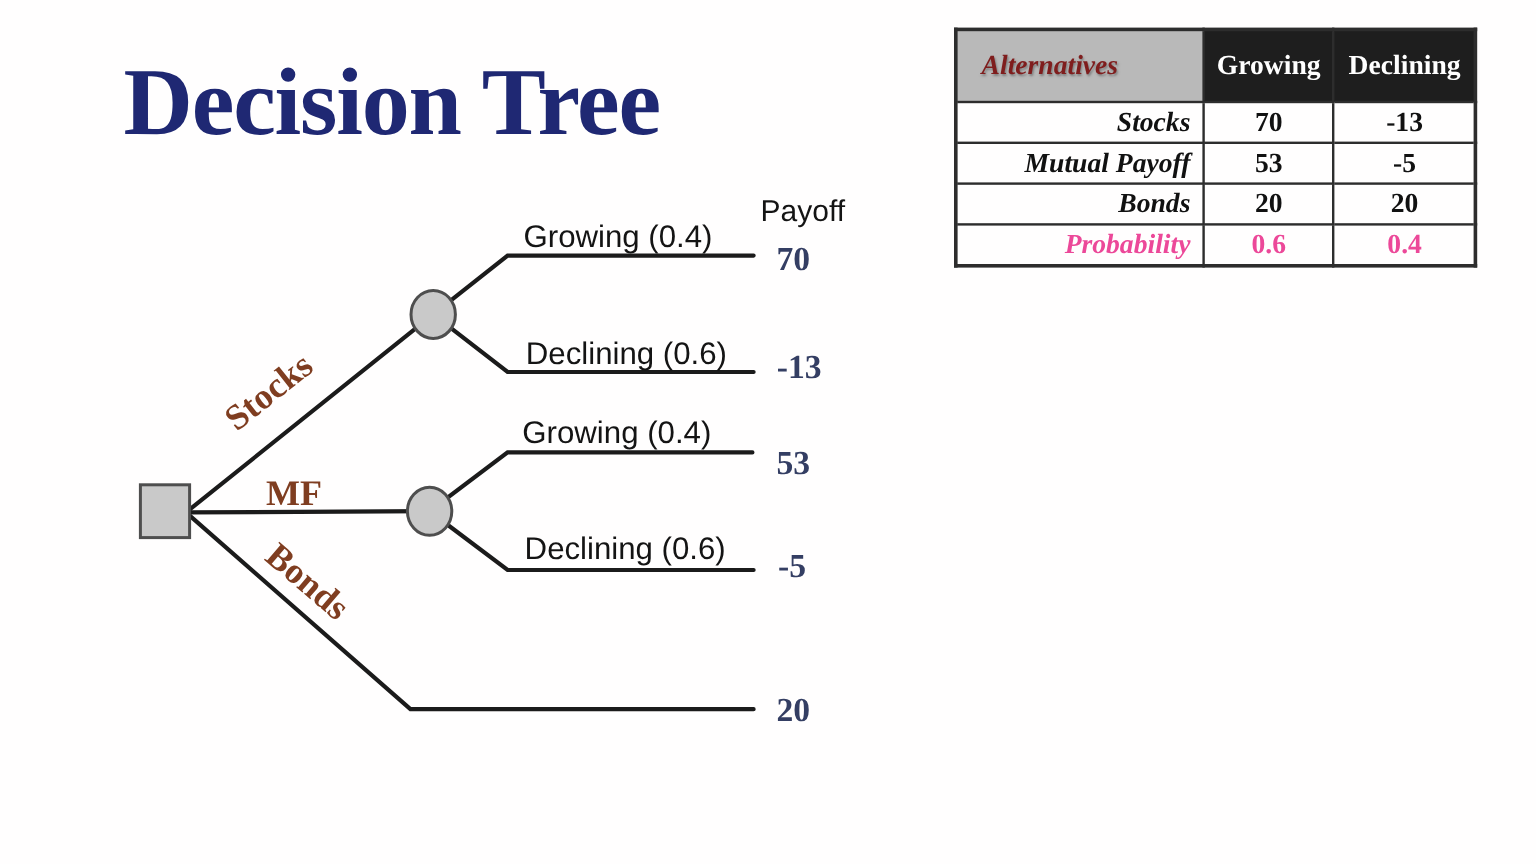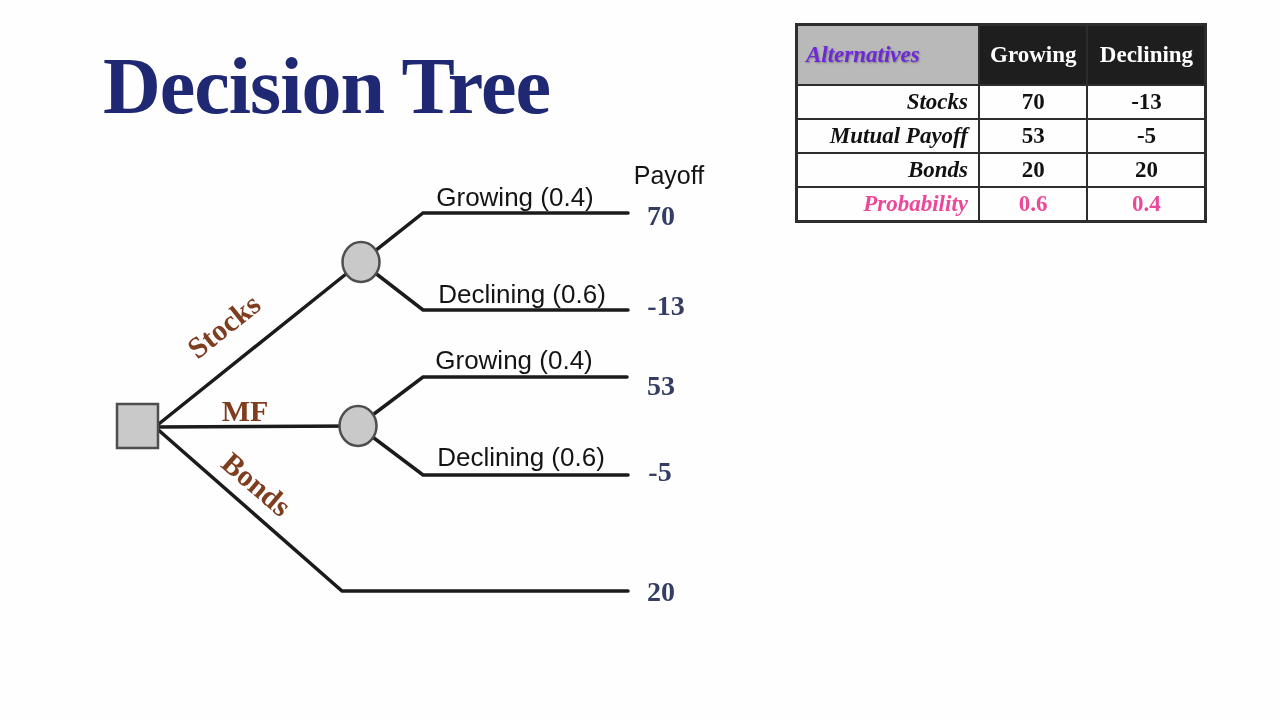--- a/index.html
+++ b/index.html
@@ -38,23 +38,23 @@
   }
 
   
   .payoff-table{
     position:absolute;left:795px;top:23px;border-collapse:collapse;
     font-family:"Liberation Serif",serif;color:#111;
     border:3px solid #2d2d2d;
   }
   .payoff-table th,.payoff-table td{border:2px solid #2d2d2d;}
   .th-alt{
-    width:164px;height:36px;background:#b9b9b9;color:#6d28d9;
+    width:164px;height:36px;background:#b9b9b9;color:#7f1d1d;
     font-style:italic;font-weight:bold;font-size:23px;text-align:left;
-    padding:2px 8px;text-shadow:1px 1px 2px #7e7e7e;
+    padding:2px 20px;text-shadow:1px 1px 2px #7e7e7e;
   }
   .th-state{
     background:#1e1e1e;color:#ffffff;font-weight:bold;
     font-size:23px;padding:16px 10px;text-align:center;
   }
   .th-growing{width:86px;}
   .th-declining{width:96px;text-align:center;}
   .td-rowlabel{
     text-align:right;font-weight:bold;font-style:italic;
     font-size:23px;padding:1px 10px;height:30px;

